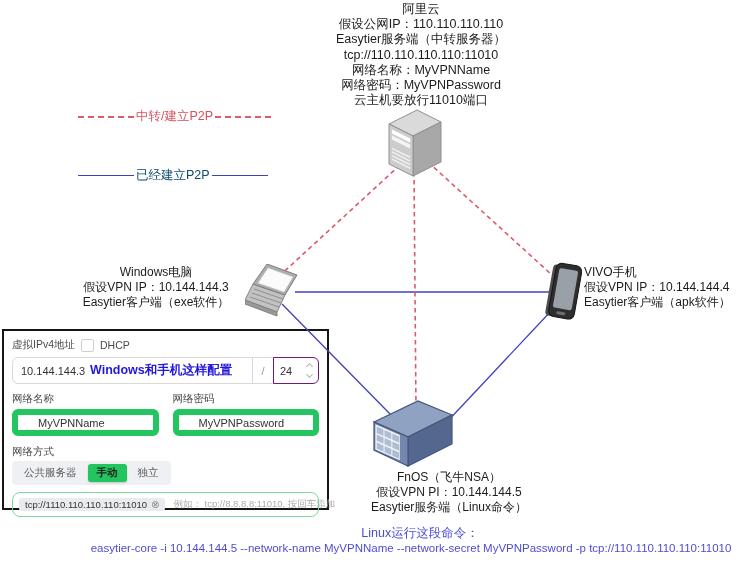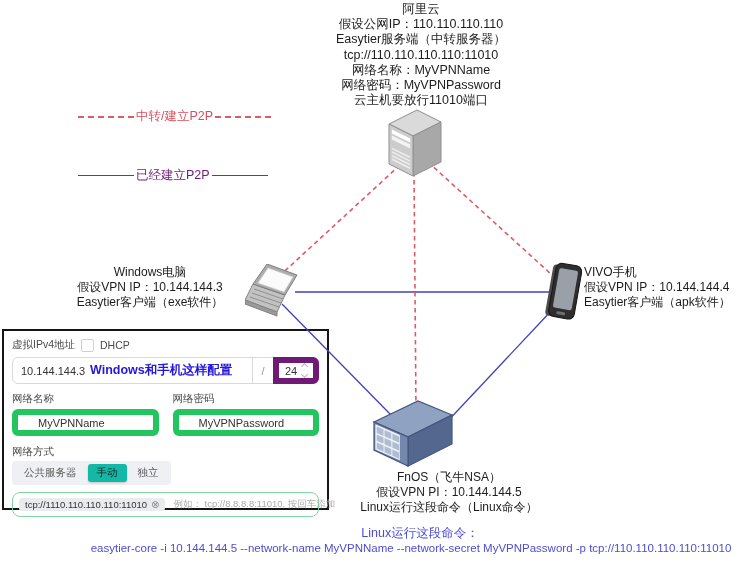--- a/index.html
+++ b/index.html
@@ -4,30 +4,30 @@
 <style>
   * { margin:0; padding:0; box-sizing:border-box; }
   html,body { width:756px; height:562px; background:#fff; overflow:hidden;
     font-family:"Liberation Sans","DejaVu Sans",sans-serif; }
   .stage { position:relative; width:668px; height:562px; background:#fff; }
 
   
   .tblock { position:absolute; color:#1c1c1c; font-size:12.5px; line-height:15.2px; white-space:nowrap; }
   .center { transform:translateX(-50%); text-align:center; }
   .cloud-text   { left:421px; top:2px; }
-  .windows-text { left:150px; top:265px; font-size:12px; line-height:15px; }
+  .windows-text { left:156px; top:265px; font-size:12px; line-height:15px; }
   .vivo-text    { left:584px; top:265px; font-size:12px; line-height:15px; text-align:left; }
   .fnos-text    { left:449px; top:470px; font-size:12px; line-height:15px; }
   .footer-title { left:420px; top:526px; color:#4d4dd4; font-size:12.5px; }
   .footer-cmd   { left:411px; top:541px; color:#4d4dd4; font-size:11.5px; }
 
   
   .legend { position:absolute; display:flex; align-items:center; font-size:12.5px; white-space:nowrap; }
   .legend-relay { left:78px; top:108px; color:#d94f5c; }
-  .legend-p2p   { left:78px; top:167px; color:#701a75; }
+  .legend-p2p   { left:78px; top:167px; color:#0c4a6e; }
   .leg-seg { width:56px; height:0; }
   .legend-relay .leg-seg { border-top:2px dashed #dd5a68; }
   .legend-p2p   .leg-seg { border-top:1.5px solid #4141bd; }
   .leg-label { padding:0 2px; }
 
   
   .icon { position:absolute; z-index:40; }
   #lines { position:absolute; left:0; top:0; z-index:30; pointer-events:none; }
 
   
@@ -35,35 +35,35 @@
     background:#fff; border:2px solid #151515; z-index:20; padding:7px 8px; font-size:10.5px; color:#4a4a4a; }
   .row1 { display:flex; align-items:center; gap:6px; height:14px; }
   .checkbox { width:13px; height:13px; border:1px solid #cfcfcf; border-radius:2px; background:#fff; }
   .ip-row { display:flex; margin-top:5px; height:27px; }
   .ipbox { flex:1; border:1px solid #d9d9d9; border-radius:6px 0 0 6px; display:flex; align-items:center;
     padding:0 8px; position:relative; color:#333; font-size:11px; }
   .ip-annot { position:absolute; left:62%; transform:translateX(-50%); color:#2317dc; font-weight:bold;
     font-size:12.5px; white-space:nowrap; }
   .slashbox { width:22px; border:1px solid #d9d9d9; margin-left:-1px; display:flex; align-items:center;
     justify-content:center; color:#999; font-size:11px; }
-  .prefixbox { width:46px; border:6px solid #701a75; margin-left:-1px; border-radius:0 6px 6px 0;
+  .prefixbox { width:46px; border:1px solid #701a75; margin-left:-1px; border-radius:0 6px 6px 0;
     display:flex; align-items:center; justify-content:space-between; padding:0 6px; color:#333; font-size:11px; }
   .stepper { display:flex; flex-direction:column; gap:3px; }
   .chev { width:5px; height:5px; border-left:1.5px solid #b6b6b6; border-top:1.5px solid #b6b6b6; }
   .chev.up { transform:rotate(45deg); }
   .chev.down { transform:rotate(225deg); }
   .two-col { display:grid; grid-template-columns:1fr 1fr; column-gap:14px; }
   .lbl-row { margin-top:8px; height:13px; }
   .input { margin-top:4px; height:27px; border:6px solid #22c55e; border-radius:6px; display:flex;
     align-items:center; padding:0 20px; color:#333; font-size:11px; }
   .mode-lbl { margin-top:9px; height:13px; }
   .segmented { margin-top:3px; display:inline-flex; align-items:center; background:#eef0f3;
     border-radius:4px; padding:3px; gap:2px; }
   .seg-item { padding:2px 9px; font-size:10.5px; color:#5a5a5a; border-radius:3px; }
-  .seg-item.active { background:#14b8a6; color:#1f1f1f; font-weight:normal; box-shadow:0 1px 2px rgba(0,0,0,.18); }
+  .seg-item.active { background:#22c55e; color:#1f1f1f; font-weight:bold; box-shadow:0 1px 2px rgba(0,0,0,.18); }
   .peer-row { margin-top:7px; height:25px; border:1px solid #7fd7a4; border-radius:8px; display:flex;
     align-items:center; padding:4px 6px; gap:8px; }
   .peer-tag { background:#e9ebef; border-radius:3px; padding:1px 6px; font-size:9.5px; color:#333;
     display:flex; align-items:center; gap:4px; white-space:nowrap; }
   .tag-x { color:#8a8a8a; font-size:10px; }
   .peer-hint { color:#ababab; font-size:9.5px; white-space:nowrap; }
 </style>
 </head>
 <body>
 
@@ -96,21 +96,21 @@
     <div>Easytier客户端（exe软件）</div>
   </div>
   <div class="tblock vivo-text">
     <div>VIVO手机</div>
     <div>假设VPN IP：10.144.144.4</div>
     <div>Easytier客户端（apk软件）</div>
   </div>
   <div class="tblock center fnos-text">
     <div>FnOS（飞牛NSA）</div>
     <div>假设VPN PI：10.144.144.5</div>
-    <div>Linux运行这段命令（Linux命令）</div>
+    <div>Easytier服务端（Linux命令）</div>
   </div>
 
   <div class="tblock center footer-title">Linux运行这段命令：</div>
   <div class="tblock center footer-cmd">easytier-core -i 10.144.144.5 --network-name MyVPNName --network-secret MyVPNPassword -p tcp://110.110.110.110:11010</div>
 
   <svg id="lines" width="756" height="562">
     <g stroke="#4141bd" stroke-width="1.3">
       <line x1="295" y1="292" x2="552" y2="292"></line>
       <line x1="282" y1="304" x2="392" y2="416"></line>
       <line x1="552" y1="310" x2="445" y2="424"></line>

